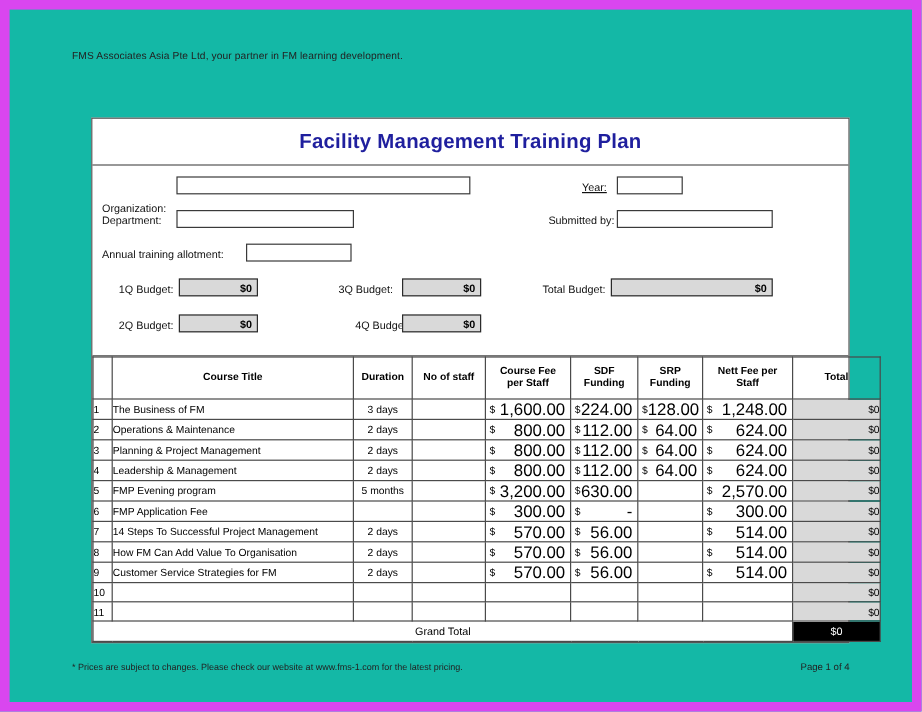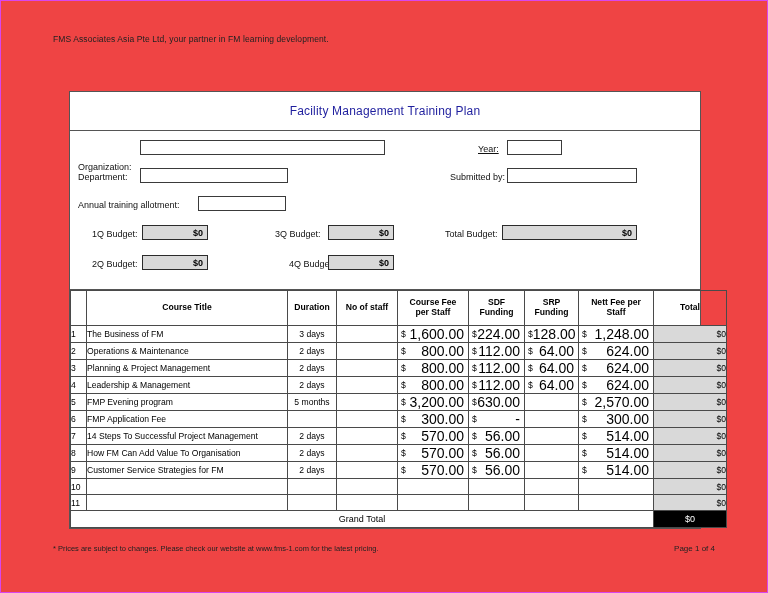--- a/index.html
+++ b/index.html
@@ -12,22 +12,22 @@
     height: 593px;
     font-family: "Liberation Sans", sans-serif;
     color: #000;
     overflow: hidden;
   }
   #page {
     position: relative;
     width: 768px;
     height: 593px;
     box-sizing: border-box;
-    background: #ef4444;
-    border: 1px solid #d946ef;
+    background: #14b8a6;
+    border: 8px solid #d946ef;
   }
   
   .tagline {
     position: absolute;
     left: 52px;
     top: 33px;
     font-size: 8.5px;
     color: #222;
     letter-spacing: .1px;
     white-space: nowrap;
@@ -44,22 +44,22 @@
   }
   .title-row {
     border-bottom: 1px solid #555;
     height: 38px;
     display: flex;
     align-items: center;
     justify-content: center;
   }
   .title-row .title {
     color: #1f1f9e;
-    font-weight: normal;
-    font-size: 12px;
+    font-weight: bold;
+    font-size: 17px;
     letter-spacing: .2px;
   }
   
   .form-block {
     position: relative;
     height: 158px;
     border-bottom: 1px solid #555;
   }
   .fld-label {
     position: absolute;

